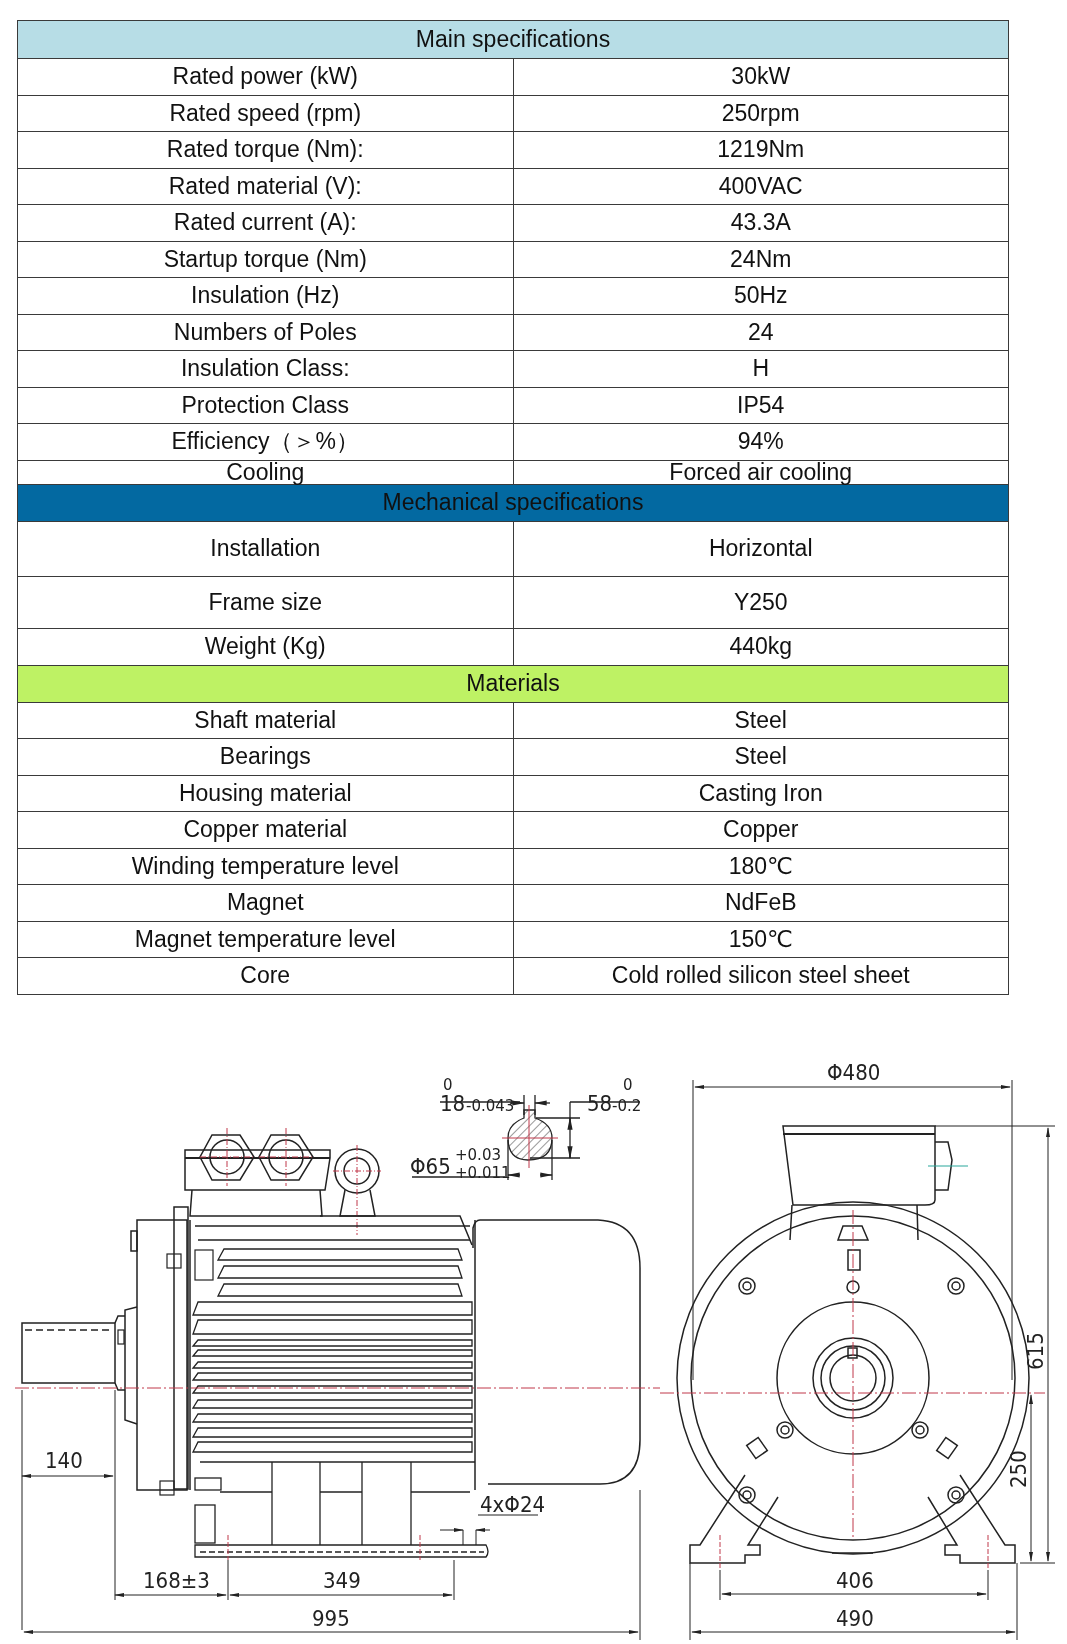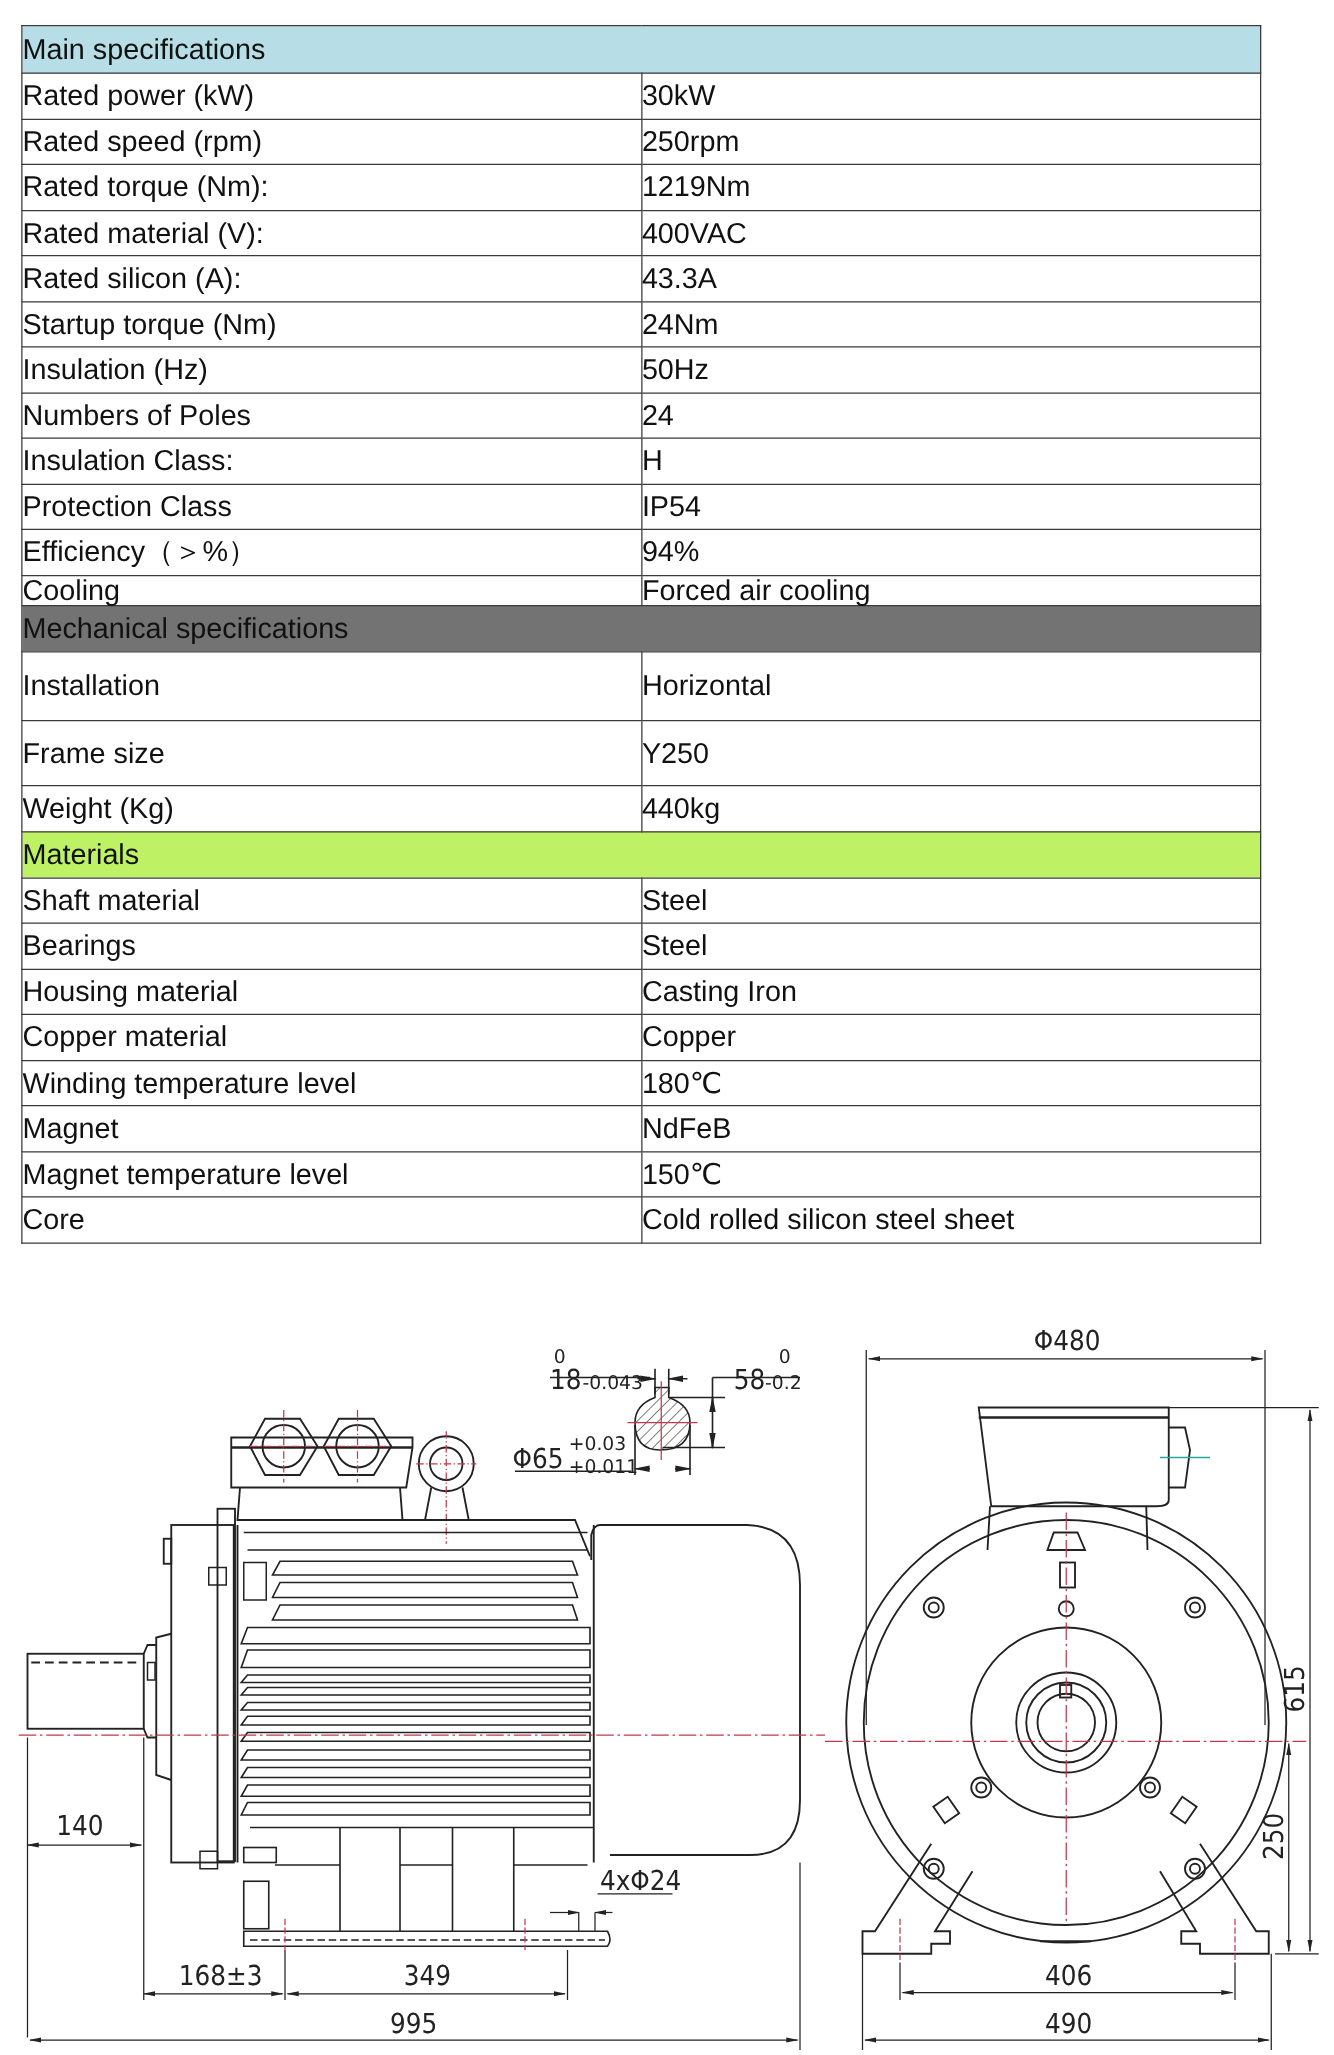--- a/index.html
+++ b/index.html
@@ -1,25 +1,25 @@
 <!DOCTYPE html>
 <html><head>
 <meta charset="utf-8">
 <style>
   html, body { margin: 0; padding: 0; background: #ffffff; }
   body { width: 1067px; height: 1644px; position: relative; overflow: hidden;
          font-family: "Liberation Sans", "DejaVu Sans", sans-serif; color: #111; }
   .spec-table { position: absolute; left: 17px; top: 20px; width: 992px;
                 border-collapse: collapse; table-layout: fixed; }
-  .spec-table td { border: 1.5px solid #3a3a3a; text-align: left; font-size: 23px;
+  .spec-table td { border: 1.5px solid #3a3a3a; text-align: center; font-size: 23px;
                    padding: 0; line-height: 1; }
   .spec-table td.label { width: 495px; margin-top: 28px; }
   .sec-head td { font-size: 23px; }
   .sec-main td { background: #b7dde6; }
-  .sec-mech td { background: #737373; }
+  .sec-mech td { background: #0369a1; }
   .sec-mat td { background: #bef264; }
   .drawing { position: absolute; left: 0; top: 1045px; width: 1067px; height: 599px; }
   .dim-text { font-family: "DejaVu Sans", sans-serif; font-size: 22px; fill: #222;
               font-stretch: condensed; }
   .dim-small { font-family: "DejaVu Sans", sans-serif; font-size: 15px; fill: #222; }
 </style>
 </head>
 <body>
 
 <table class="spec-table">
@@ -37,21 +37,21 @@
       </tr>
     <tr style="height:36.5px">
         <td class="label">Rated torque (Nm):</td>
         <td>1219Nm</td>
       </tr>
     <tr style="height:36.5px">
         <td class="label">Rated material (V):</td>
         <td>400VAC</td>
       </tr>
     <tr style="height:36.5px">
-        <td class="label">Rated silicon (A):</td>
+        <td class="label">Rated current (A):</td>
         <td>43.3A</td>
       </tr>
     <tr style="height:36.5px">
         <td class="label">Startup torque (Nm)</td>
         <td>24Nm</td>
       </tr>
     <tr style="height:36.5px">
         <td class="label">Insulation (Hz)</td>
         <td>50Hz</td>
       </tr>

